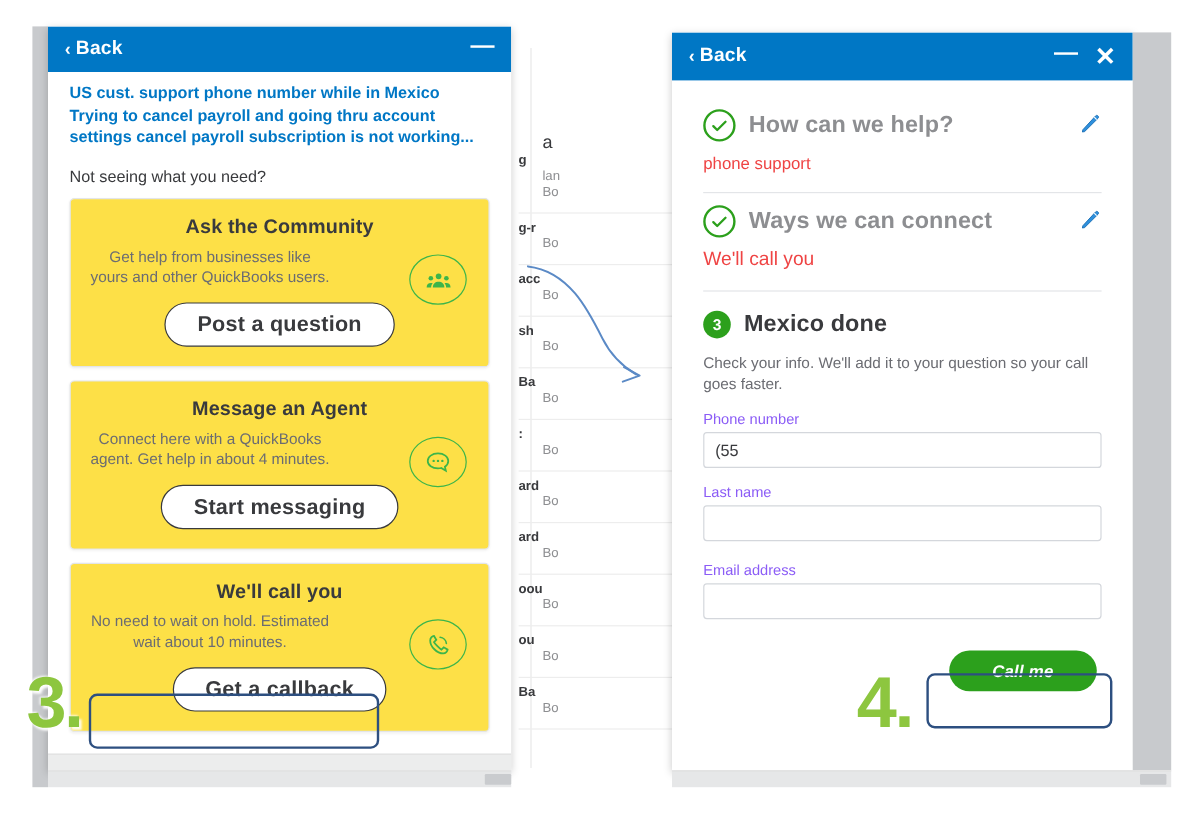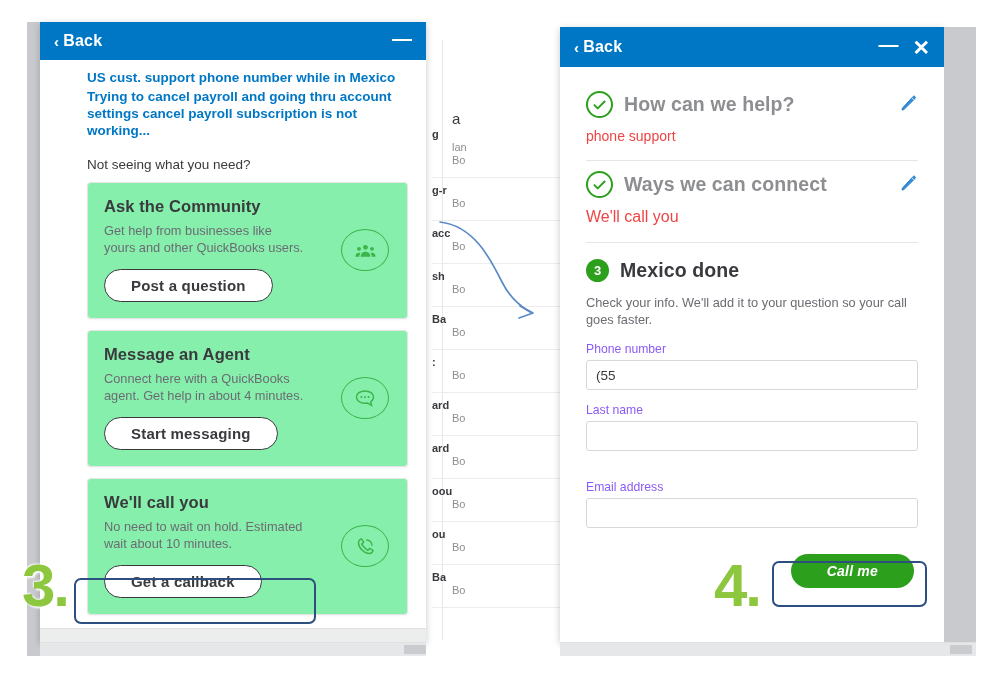--- a/index.html
+++ b/index.html
@@ -48,45 +48,46 @@
     position: absolute; background: #c8cacd;
   }
   .hscroll {
     position: absolute; background: #eceded; border-top: 1px solid #e0e0e0;
   }
   .hthumb { position: absolute; background: #c9cbce; height: 9px; border-radius: 1px;}
 
   
   #leftPanel { left: 40px; top: 22px; width: 386px; height: 620px; }
   #leftPanel .titlebar { height: 38px; }
-  .lp-body { padding: 8px 18px 16px 18px; box-sizing: border-box; margin-left: 29px; }
+  .lp-body { padding: 8px 18px 16px 18px; box-sizing: border-box; }
 
   .q-link {
     color: #0077C5;
     font-size: 13.5px;
     font-weight: bold;
     line-height: 17px;
     margin-bottom: 2px;
   }
   .q-link.first { margin-top: 1px; }
   .not-seeing {
     color: #393a3d;
     font-size: 13.5px;
     margin: 18px 0 10px 0;
   }
 
   .card {
     border: 1px solid #e3e5e8;
     border-radius: 4px;
-    background: #86efac;
+    background: #fde047;
     box-shadow: 0 1px 2px rgba(0,0,0,0.05);
     padding: 14px 16px 16px 16px;
     margin-bottom: 11px;
     position: relative;
     box-sizing: border-box;
+    text-align: center;
   }
   .card h3 {
     margin: 0 0 7px 0;
     font-size: 16.5px;
     font-weight: bold;
     color: #393a3d;
     letter-spacing: .1px;
   }
   .card p {
     margin: 0;
@@ -94,21 +95,21 @@
     line-height: 16.5px;
     color: #6b6c72;
     max-width: 200px;
   }
   .pill {
     margin-top: 13px;
     display: inline-block;
     border: 1.6px solid #393a3d;
     border-radius: 22px;
     padding: 7px 26px;
-    font-size: 15px;
+    font-size: 18px;
     font-weight: bold;
     color: #393a3d;
     background: #fff;
     cursor: pointer;
     letter-spacing: .2px;
   }
   .card-ico {
     position: absolute;
     right: 18px; top: 46px;
     width: 46px; height: 40px;
@@ -429,21 +430,21 @@
         <input class="fld" type="text" value="(55" style="">
       </div>
 
       <div class="row2">
         <div class="fld-group">
           <div class="fld-label">Last name</div>
           <input class="fld" type="text" value="" style="">
         </div>
       </div>
 
-      <div class="fld-group" style="margin-top:16px;">
+      <div class="fld-group" style="margin-top:4px;">
         <div class="fld-label">Email address</div>
         <input class="fld" type="text" value="" style="">
       </div>
 
       <div class="cta-row">
         <button class="btn-green">Call me</button>
       </div>
     </div>
   </div>
 

